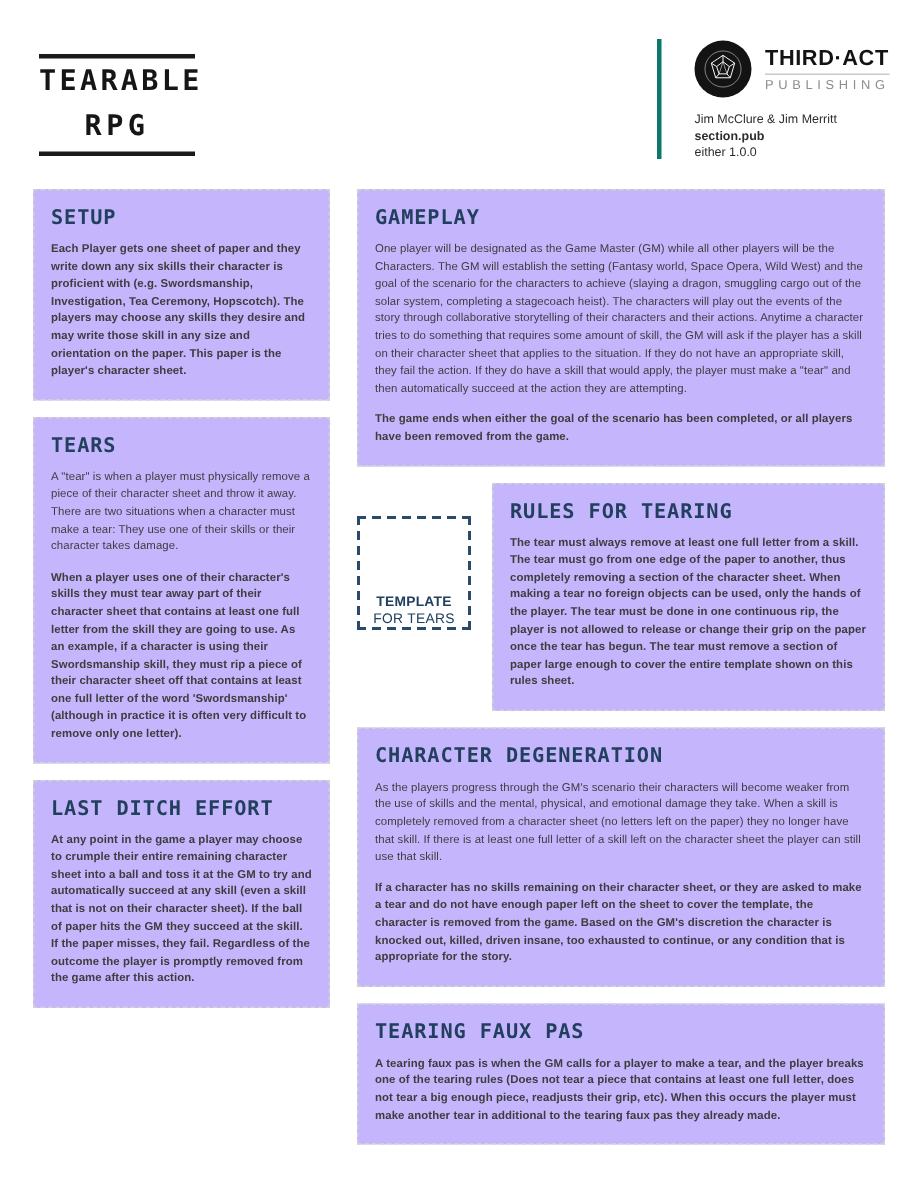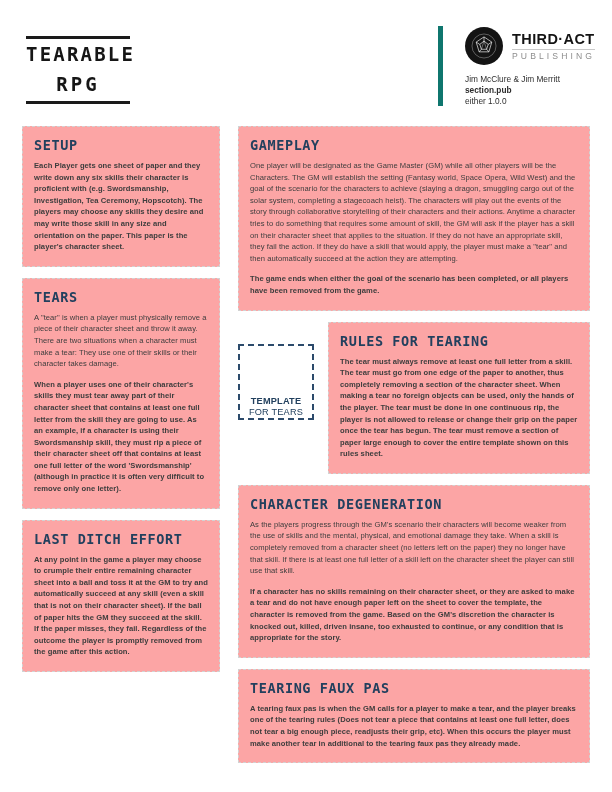--- a/index.html
+++ b/index.html
@@ -44,21 +44,21 @@
     padding: 4px 0 3px 0;
     text-transform: uppercase;
   }
   .title-line2 { font-size: 19px; letter-spacing: 3px; }
 
   .brand-block {
     position: absolute;
     left: 438px; top: 26px;
     width: 158px;
     padding-left: 22px;
-    border-left: 5px solid #0f766e;
+    border-left: 3px solid #0f766e;
     height: 80px;
   }
   .brand-top {
     display: flex;
     align-items: center;
     gap: 9px;
     height: 40px;
   }
   .die-badge {
     width: 38px; height: 38px;
@@ -99,21 +99,21 @@
     position: absolute;
     top: 126px;
   }
   .col-left  { left: 22px;  width: 198px; }
   .col-right { left: 238px; width: 352px; }
 
   .section {
     border: 1px dashed #d2d2d2;
     padding: 10px 11px 13px 11px;
     margin-bottom: 11px;
-    background: #fca5a5;
+    background: #c4b5fd;
   }
   .section h2 {
     margin: 0 0 7px 0;
     font-family: "DejaVu Sans Mono", monospace;
     font-weight: bold;
     font-size: 13.5px;
     letter-spacing: 0.6px;
     color: #22405e;
     text-transform: uppercase;
   }

